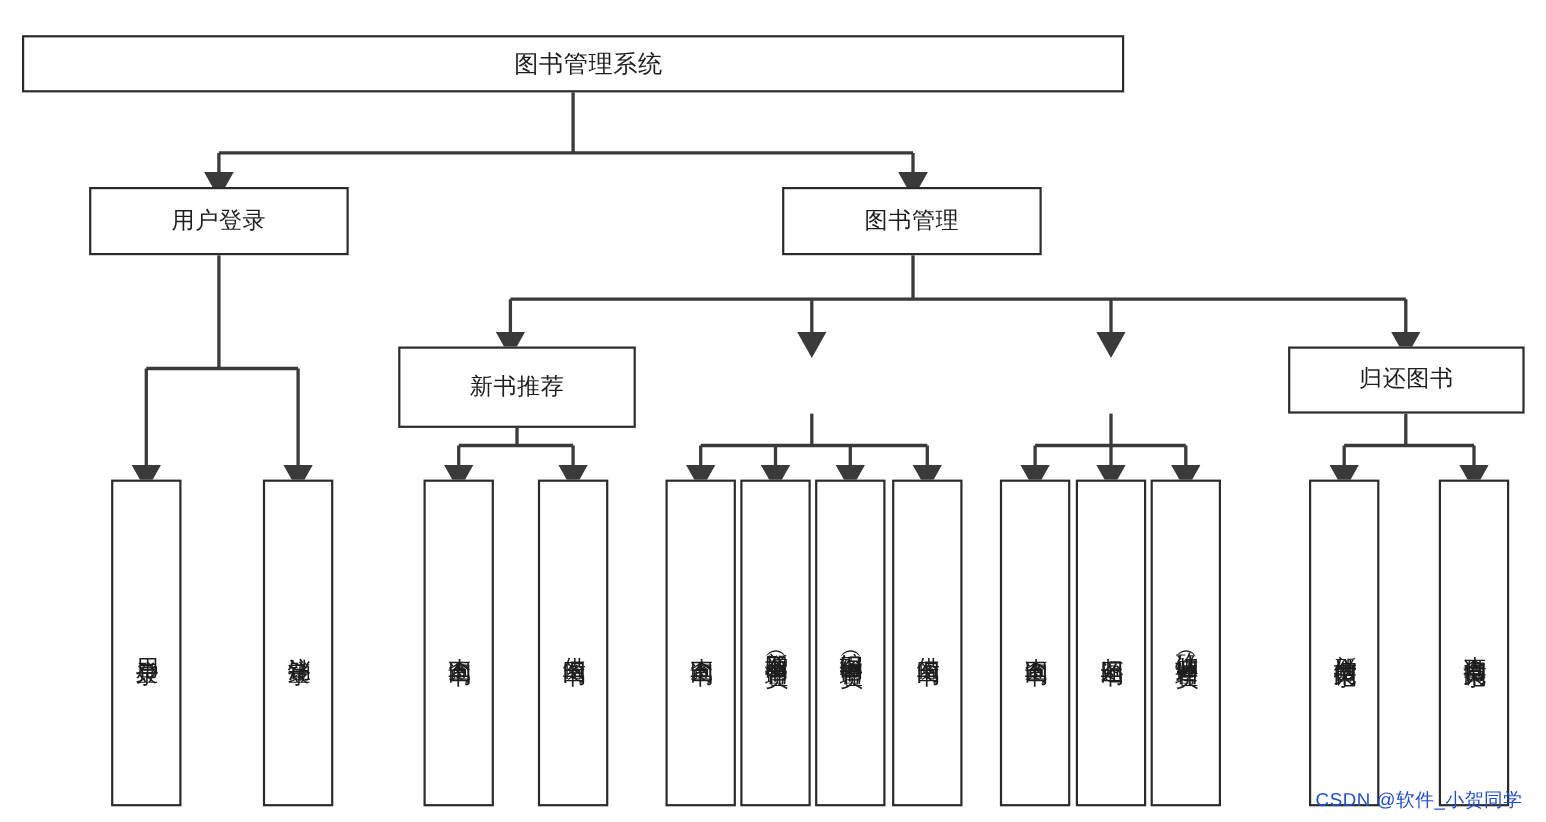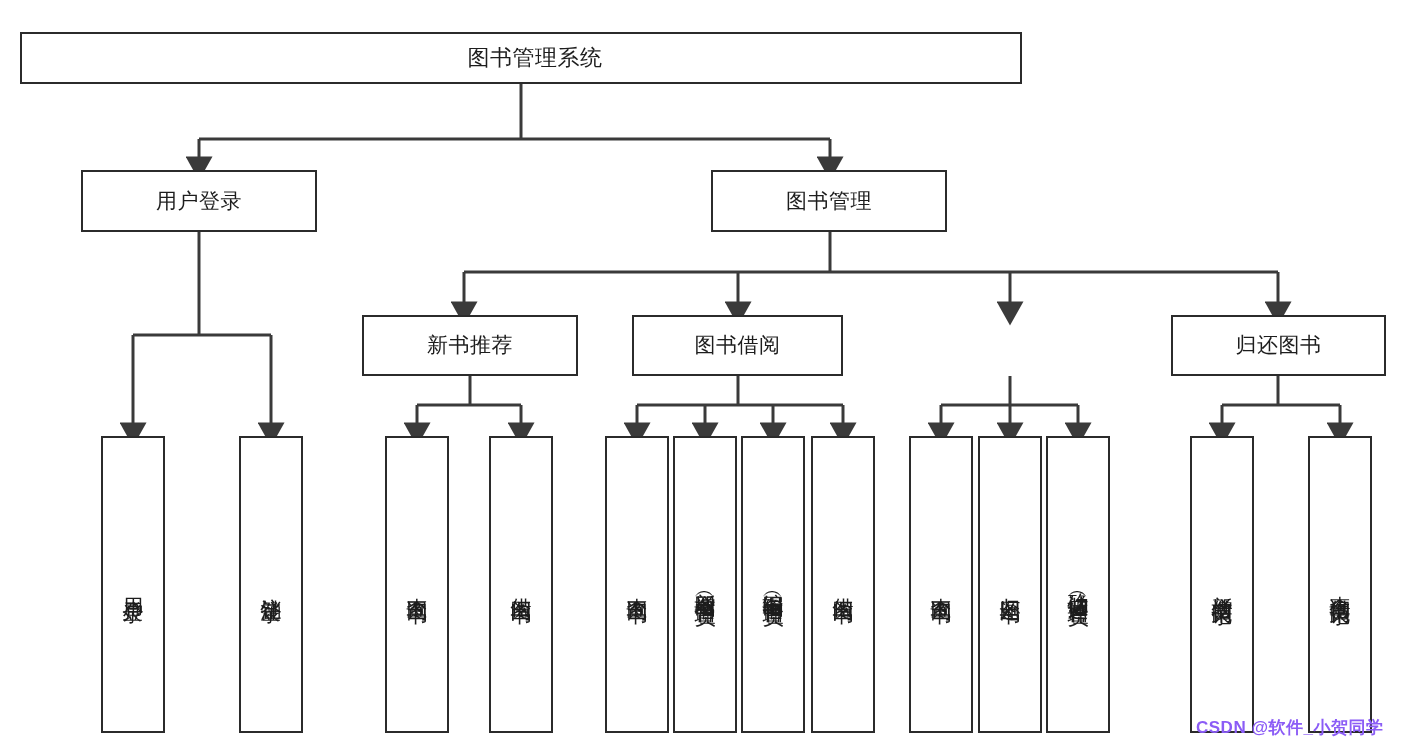--- a/index.html
+++ b/index.html
@@ -59,26 +59,25 @@
   .node.vert .node-label {
     writing-mode: vertical-rl;
     text-orientation: upright;
     font-size: 21px;
     line-height: 1.05;
     letter-spacing: 2px;
     max-height: 100%;
   }
   .watermark {
     position: absolute;
-    color: #8b5cf6;
+    color: #1d4ed8;
     font-size: 17px;
     letter-spacing: 0.5px;
     white-space: nowrap;
     z-index: 3;
-    font-weight: bold;
   }
 </style>
 </head>
 <body>
 
 <div id="diagram-root">
 
   <svg id="edge-layer" viewBox="0 0 1405 747" width="1405" height="747" xmlns="http://www.w3.org/2000/svg">
     <defs>
       <marker id="arrowhead" markerWidth="9" markerHeight="9" refX="1.2" refY="4.5" orient="auto" markerUnits="strokeWidth">
@@ -133,25 +132,22 @@
     <span class="node-label">图书管理系统</span>
   </div>
 
   <div class="node horiz" style="left:81px; top:170px; width:236px; height:62px;">
     <span class="node-label">用户登录</span>
   </div>
   <div class="node horiz" style="left:711px; top:170px; width:236px; height:62px;">
     <span class="node-label">图书管理</span>
   </div>
 
-  <div class="node horiz" style="left:362px; top:315px; width:216px; height:61px;">
+  <div class="node horiz" style="left:362px; top:315px; width:216px; height:74px;">
     <span class="node-label">新书推荐</span>
-  </div>
-  <div class="node horiz" style="left:632px; top:315px; width:211px; height:61px;">
-    <span class="node-label">图书借阅</span>
   </div>
   <div class="node horiz" style="left:1171px; top:315px; width:215px; height:61px;">
     <span class="node-label">归还图书</span>
   </div>
 
   <div class="node vert" style="left:101px; top:436px; width:64px; height:297px;">
     <span class="node-label">用户登录</span>
   </div>
   <div class="node vert" style="left:239px; top:436px; width:64px; height:297px;">
     <span class="node-label">注销登录</span>

